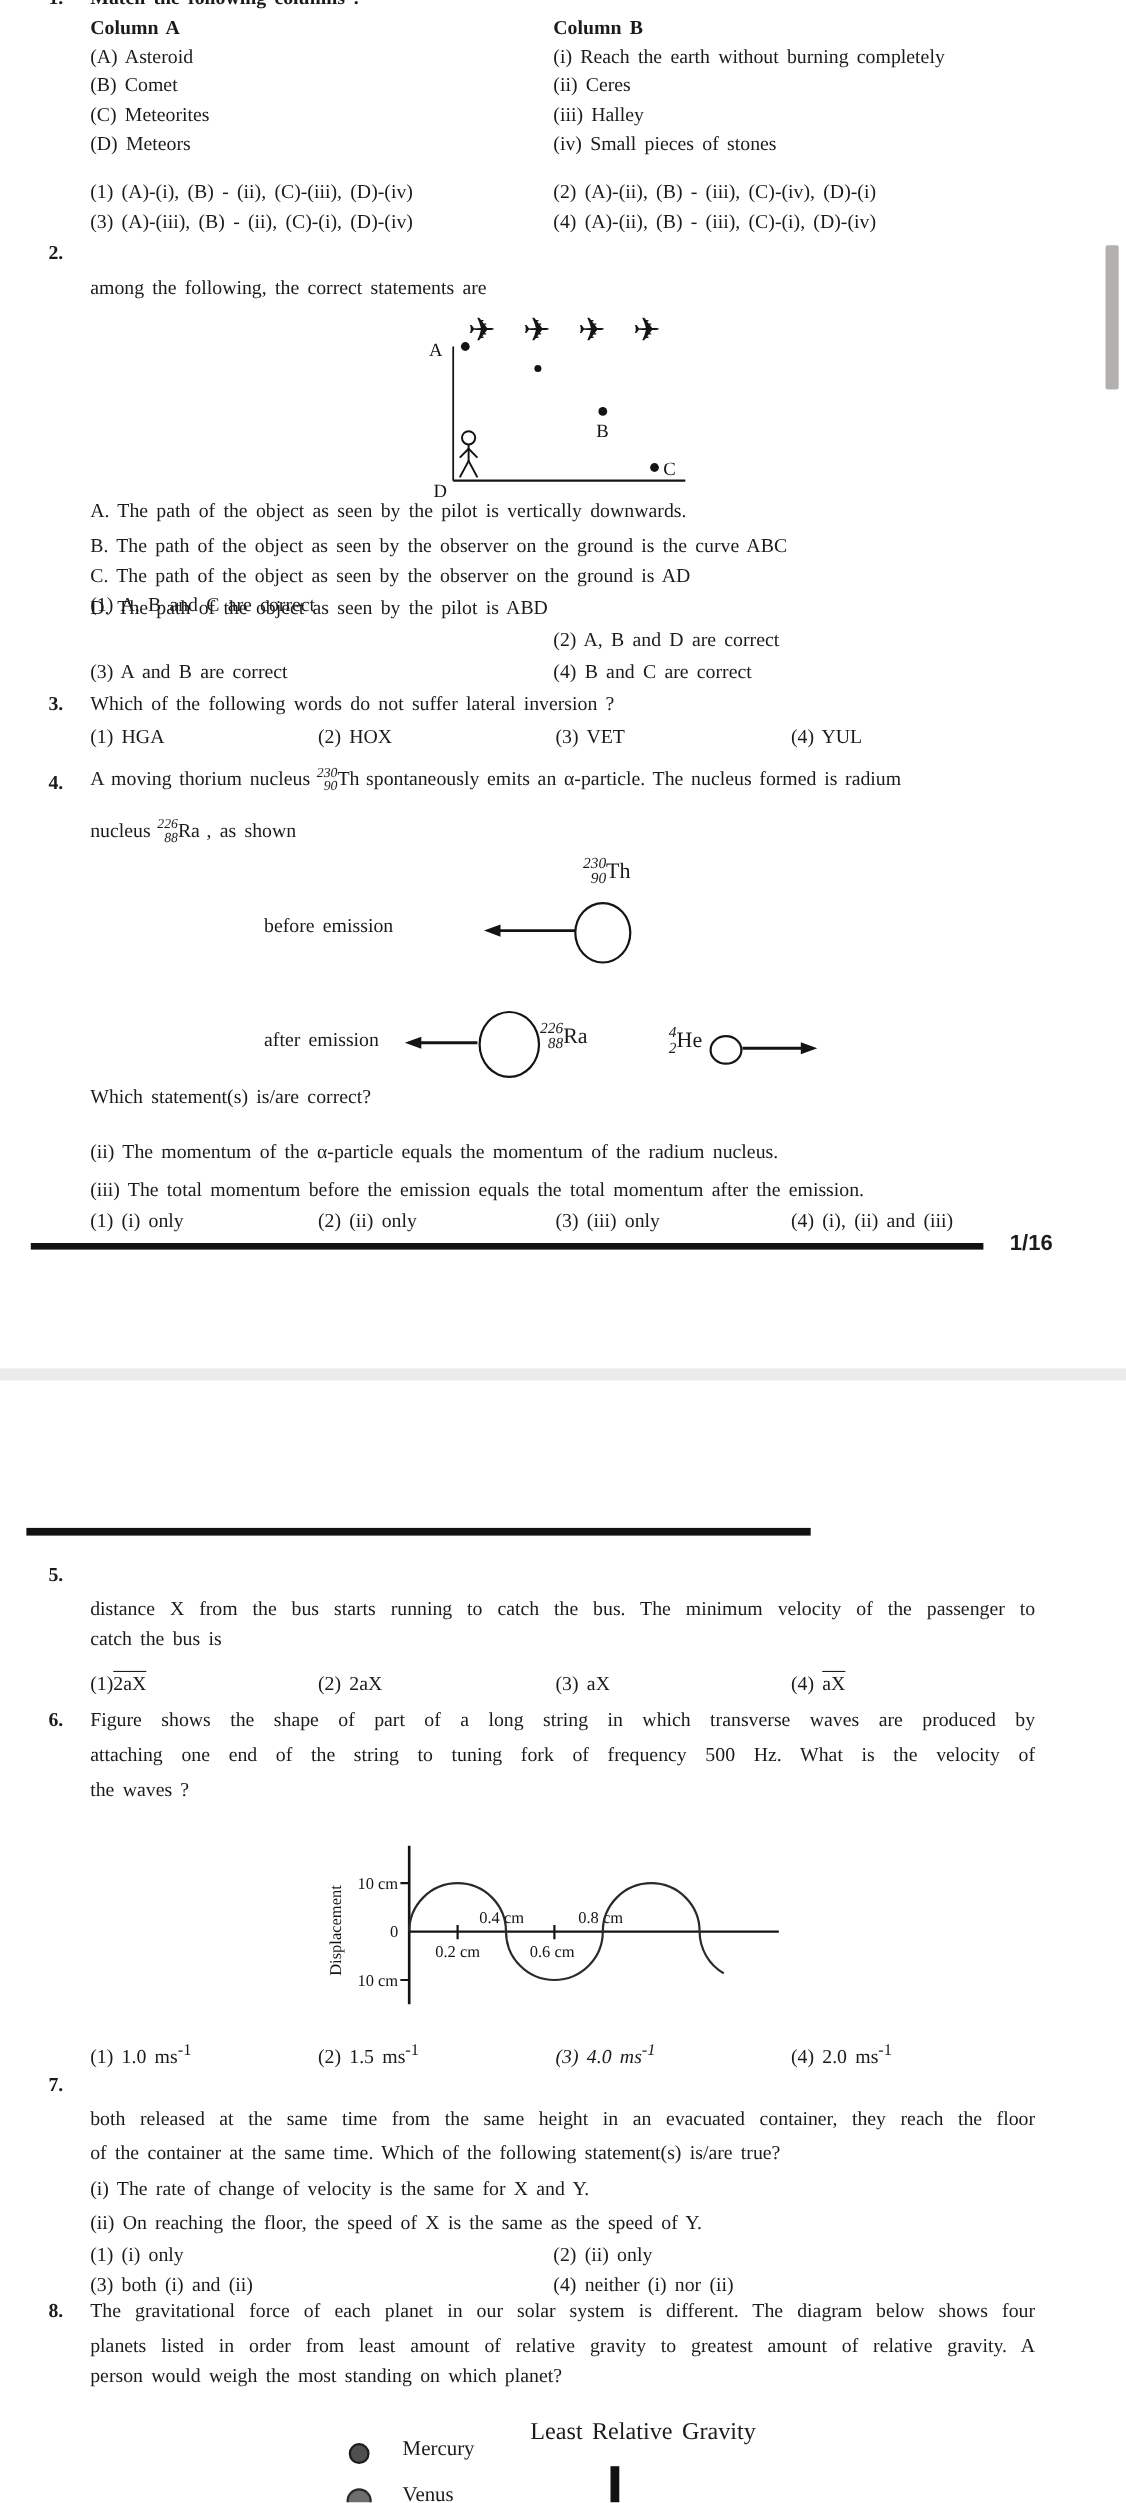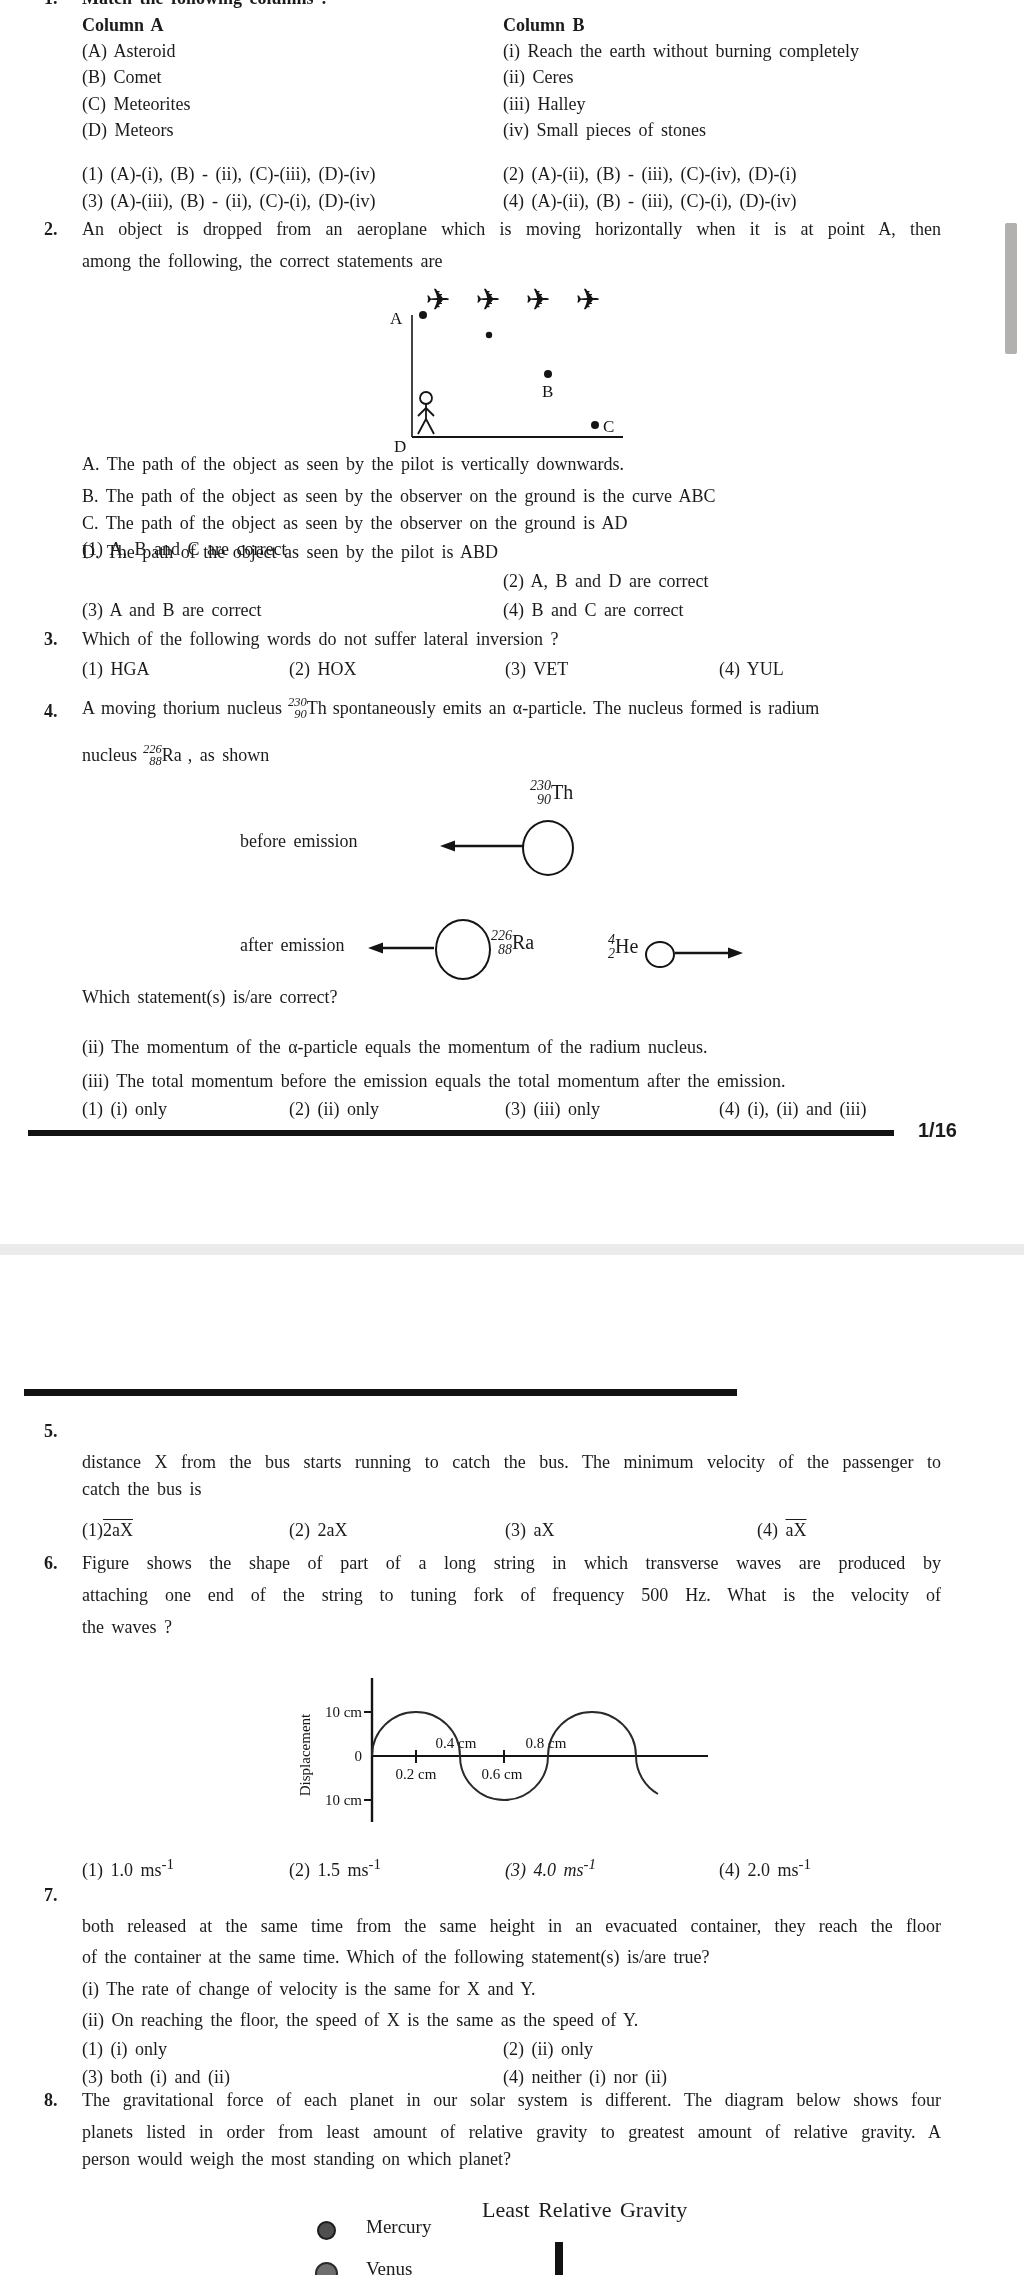--- a/index.html
+++ b/index.html
@@ -46,21 +46,20 @@
   <div class="tline" style="left:503px; top:93px;">(iii) Halley</div>
   <div class="tline" style="left:82px; top:119px;">(D) Meteors</div>
   <div class="tline" style="left:503px; top:119px;">(iv) Small pieces of stones</div>
 
   <div class="tline" style="left:82px; top:163px;">(1) (A)-(i), (B) - (ii), (C)-(iii), (D)-(iv)</div>
   <div class="tline" style="left:503px; top:163px;">(2) (A)-(ii), (B) - (iii), (C)-(iv), (D)-(i)</div>
   <div class="tline" style="left:82px; top:190px;">(3) (A)-(iii), (B) - (ii), (C)-(i), (D)-(iv)</div>
   <div class="tline" style="left:503px; top:190px;">(4) (A)-(ii), (B) - (iii), (C)-(i), (D)-(iv)</div>
 
   <div class="qnum" style="left:44px; top:218px;">2.</div>
-  <div class="tline just" style="left:82px; top:218px;">An object is dropped from an aeroplane which is moving horizontally when it is at point A, then</div>
   <div class="tline" style="left:82px; top:250px;">among the following, the correct statements are</div>
 
   <svg class="fig" style="left:378px; top:282px;" width="265" height="178" viewBox="0 0 265 178">
     <text x="60" y="28" font-size="30" text-anchor="middle" font-family="DejaVu Sans">✈</text>
     <text x="110" y="28" font-size="30" text-anchor="middle" font-family="DejaVu Sans">✈</text>
     <text x="160" y="28" font-size="30" text-anchor="middle" font-family="DejaVu Sans">✈</text>
     <text x="210" y="28" font-size="30" text-anchor="middle" font-family="DejaVu Sans">✈</text>
 
     <text x="12" y="42" font-size="17">A</text>
     <circle cx="45" cy="33" r="4" fill="#141414"></circle>
@@ -182,21 +181,21 @@
 
   <div class="rule" style="left:24px; top:1389px; width:713px; height:7px;"></div>
 
   <div class="qnum" style="left:44px; top:1420px;">5.</div>
   <div class="tline just" style="left:82px; top:1451px;">distance X from the bus starts running to catch the bus. The minimum velocity of the passenger to</div>
   <div class="tline" style="left:82px; top:1478px;">catch the bus is</div>
 
   <div class="tline" style="left:82px; top:1519px;"><span>(1)</span><span></span><span class="rad">2aX</span></div>
   <div class="tline" style="left:289px; top:1519px;">(2) 2aX</div>
   <div class="tline" style="left:505px; top:1519px;">(3) aX</div>
-  <div class="tline" style="left:719px; top:1519px;margin-left:38px;"><span>(4)</span> <span></span><span class="rad">aX</span></div>
+  <div class="tline" style="left:719px; top:1519px;"><span>(4)</span> <span></span><span class="rad">aX</span></div>
 
   <div class="qnum" style="left:44px; top:1552px;">6.</div>
   <div class="tline just" style="left:82px; top:1552px;">Figure shows the shape of part of a long string in which transverse waves are produced by</div>
   <div class="tline just" style="left:82px; top:1584px;">attaching one end of the string to tuning fork of frequency 500 Hz. What is the velocity of</div>
   <div class="tline" style="left:82px; top:1616px;">the waves ?</div>
 
   <svg class="fig" style="left:288px; top:1662px;" width="445" height="195" viewBox="0 0 445 195">
     <text x="22" y="93" font-size="15" transform="rotate(-90 22 93)" text-anchor="middle">Displacement</text>
     <line x1="84" y1="16" x2="84" y2="160" stroke="#141414" stroke-width="2.4"></line>
     <line x1="84" y1="94" x2="420" y2="94" stroke="#141414" stroke-width="2"></line>

